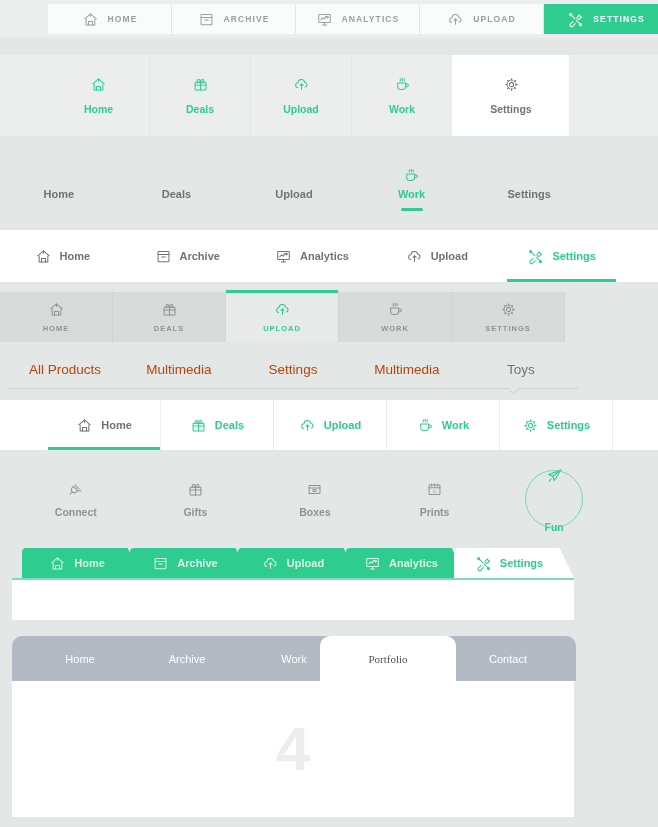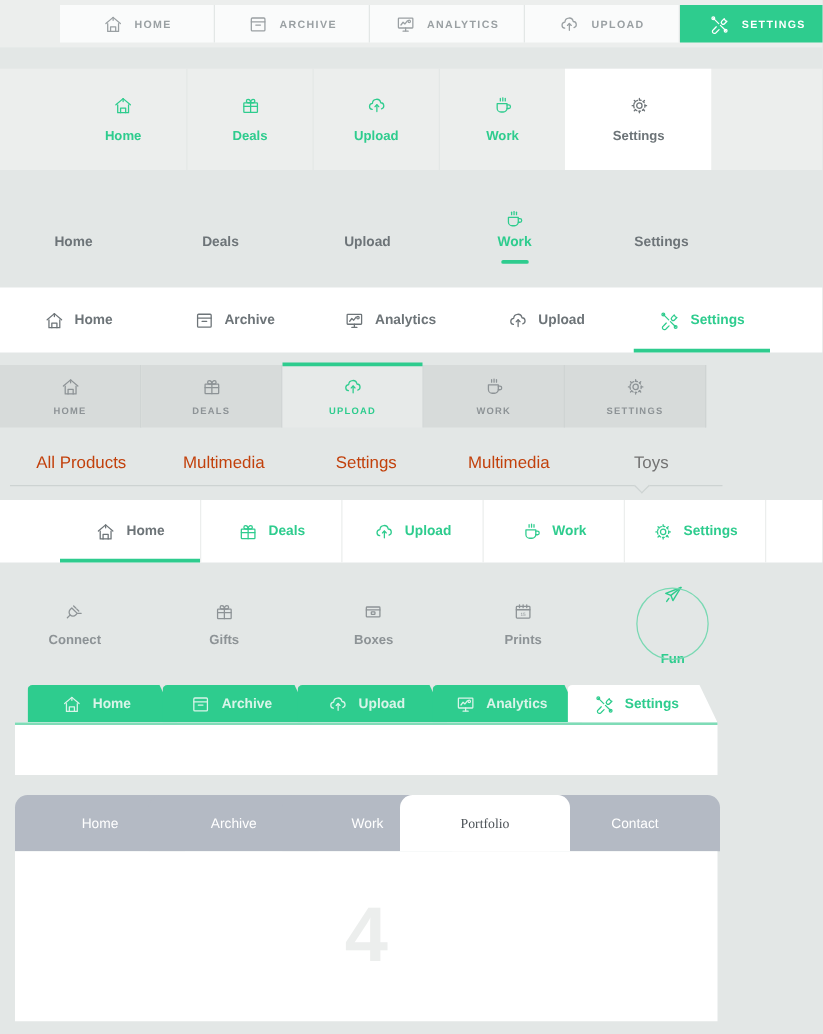--- a/index.html
+++ b/index.html
@@ -122,21 +122,21 @@
     display:flex; align-items:center; justify-content:center; gap:8px; color:#2ecc8e;
   }
   .sec7 .cell.active { color:#6d7478; }
   .sec7 .cell.active::after{
     content:""; position:absolute; left:0; right:0; bottom:0; height:3px; background:#2ecc8e;
   }
   .sec7 .lbl { font-size:11px; font-weight:bold; }
 
   
   .sec8 { position:absolute; left:0; top:458px; width:658px; height:82px; }
-  .sec8 .row { position:absolute; left:0; top:0; display:flex; width:598px; }
+  .sec8 .row { position:absolute; left:16px; top:0; display:flex; width:598px; }
   .sec8 .cell {
     flex:1; height:82px; display:flex; flex-direction:column;
     align-items:center; justify-content:center; gap:8px; color:#8d9396; position:relative;
   }
   .sec8 .cell.active { color:#2ecc8e;gap:36px; }
   .sec8 .cell.active .circ {
     position:absolute; left:50%; top:50%; width:58px; height:58px; margin:-29px 0 0 -29px;
     border:1px solid #79d9b3; border-radius:50%;
   }
   .sec8 .lbl { font-size:10.5px; font-weight:bold; }

